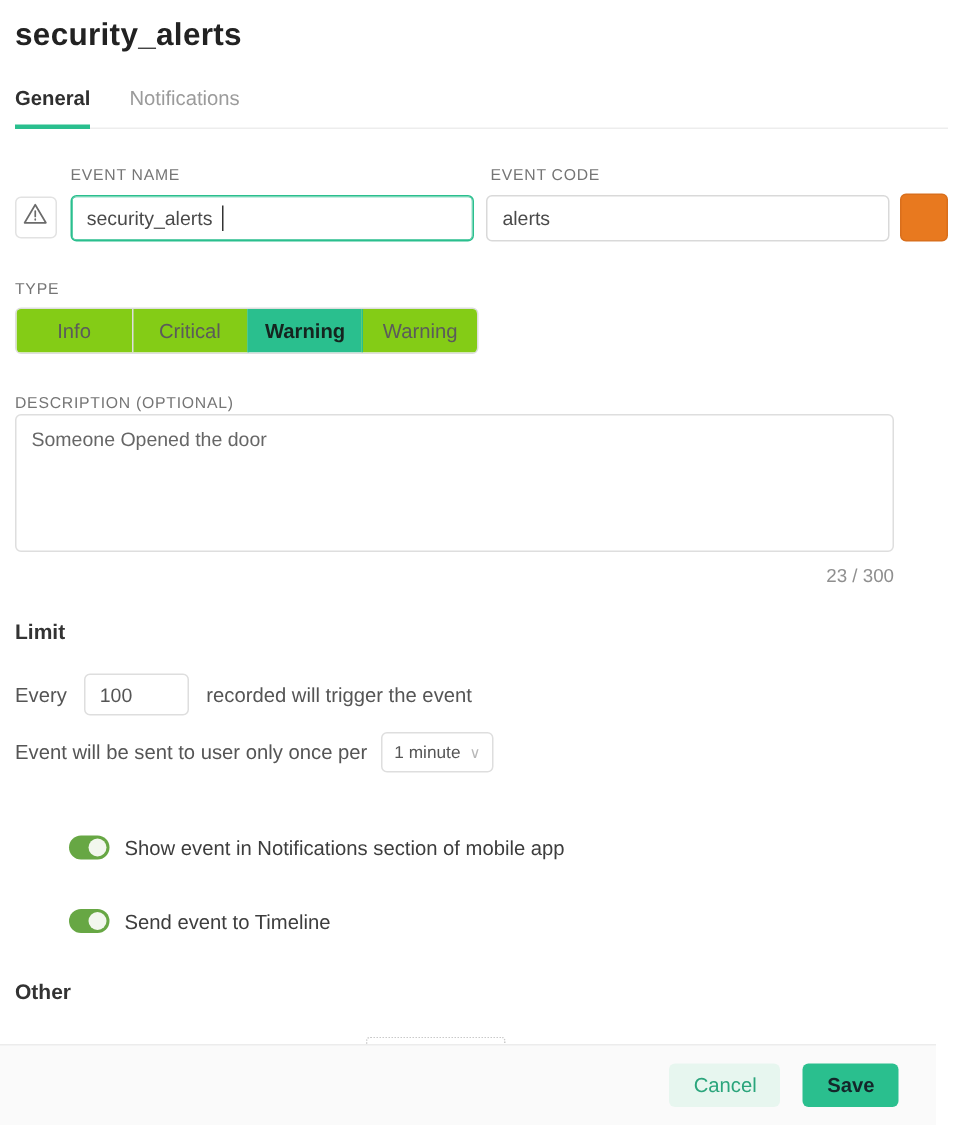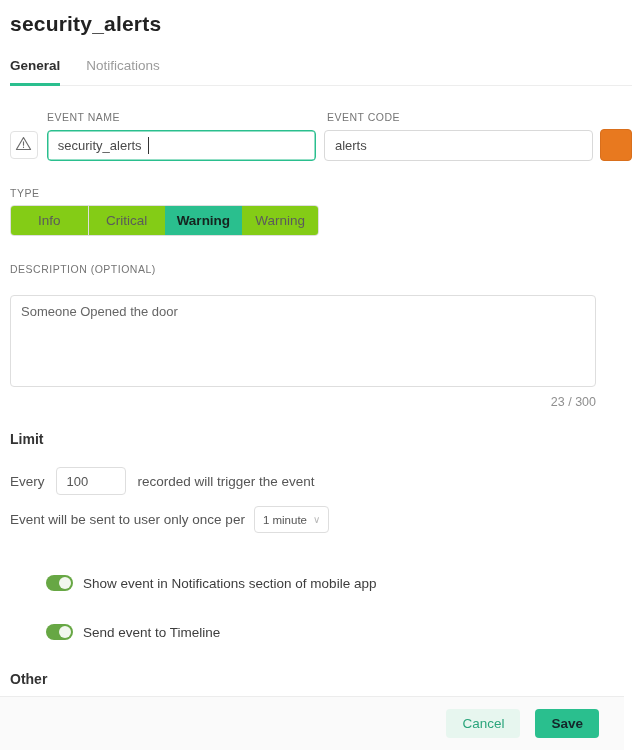--- a/index.html
+++ b/index.html
@@ -39,21 +39,21 @@
   .segmented { display:flex; margin-top:6px; width:309px; border:1px solid #dedede;
     border-radius:4px; overflow:hidden; background:#fff; }
   .segment { width:77px; height:29px; line-height:29px; text-align:center; font-size:13.5px;
     color:#5b5b5b; border-left:1px solid #dedede; cursor:pointer; background:#84cc16; }
   .segment:first-child { border-left:none; }
   .segment.selected { background:#2abf8e; color:#15241f; font-weight:700; border-left-color:#2abf8e; }
   .segment.selected + .segment { border-left-color:#2abf8e; }
 
   
   .desc-label { margin-top:27px; }
-  .desc-area { margin-top:20px; width:586px; height:92px; border:1px solid #dedede; border-radius:4px;
+  .desc-area { margin-top:1px; width:586px; height:92px; border:1px solid #dedede; border-radius:4px;
     padding:8px 10px; font-size:13px; color:#666; font-family:"Liberation Sans", sans-serif;
     resize:none; outline:none; }
   .counter { width:586px; text-align:right; font-size:12.5px; color:#8f8f8f; margin-top:4px; }
 
   
   .section-h { font-size:14px; font-weight:700; color:#333; }
   .limit-h { margin-top:22px; }
   .row { display:flex; align-items:center; font-size:13.5px; color:#555; }
   .every-row { margin-top:20px; }
   .num-input { width:70px; height:28px; margin:0 12px 0 11px; border:1px solid #dedede; border-radius:4px;

